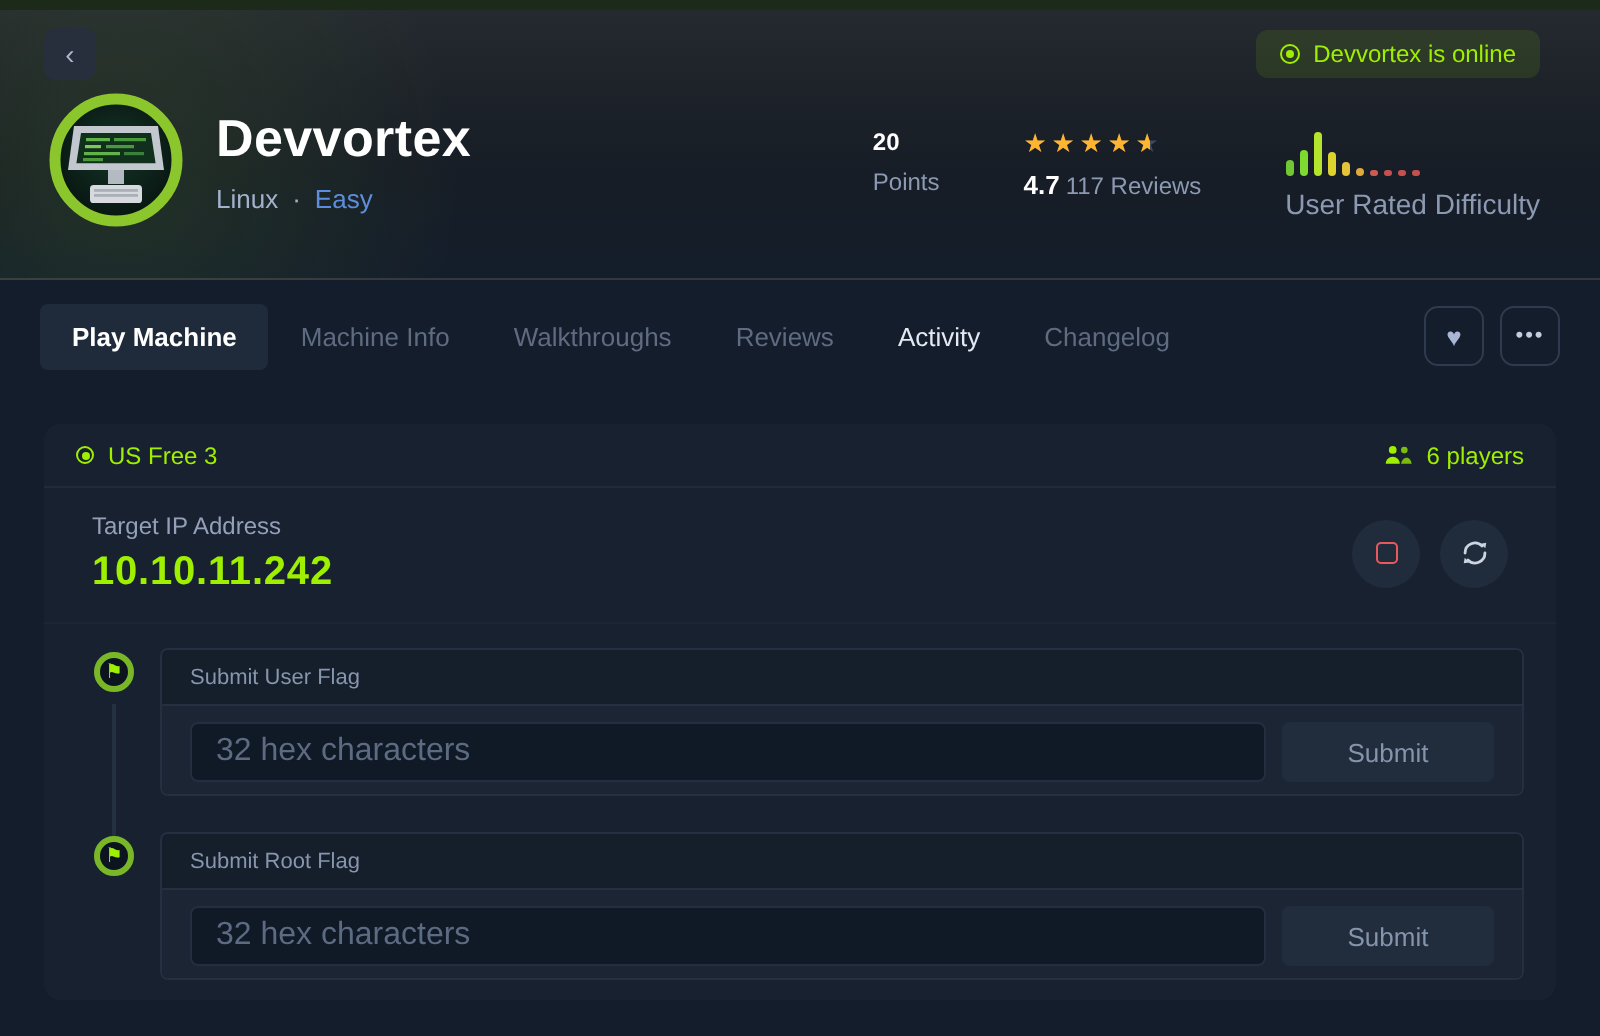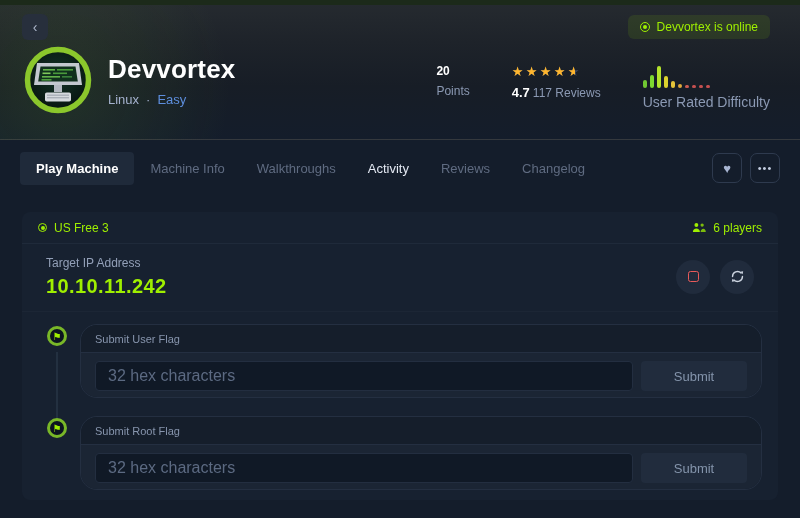--- a/index.html
+++ b/index.html
@@ -89,21 +89,21 @@
   .flags-area { position:relative; padding:12px 16px 10px 12px; }
   .connector { position:absolute; left:34px; top:40px; width:2px; height:66px; background:#233040; }
   .flag-row { display:flex; margin-bottom:18px; }
   .flag-row:last-child { margin-bottom:0; }
   .flag-iconcol { width:46px; flex:0 0 46px; display:flex; justify-content:center; align-items:flex-start; padding-top:2px; }
   .flag-badge {
     width:20px; height:20px; border:3px solid #79b728; border-radius:50%;
     background:#0c1420; color:#9fef00; font-size:10px;
     display:flex; align-items:center; justify-content:center;
   }
-  .flag-panel { flex:1; border:1px solid #242f41; border-radius:17px; overflow:hidden; height:74px; }
+  .flag-panel { flex:1; border:1px solid #242f41; border-radius:4px; overflow:hidden; height:74px; }
   .flag-panel-head { padding:7px 14px; height:28px; background:#151e2b; border-bottom:1px solid #242f41;
     font-size:11px; color:#8795ad; display:flex; align-items:center; }
   .flag-panel-body { padding:8px 14px; height:46px; background:#1b2534; display:flex; gap:8px; align-items:center; }
   .flag-input {
     flex:1; height:30px; background:#101926; border:1px solid #232e40; border-radius:4px;
     color:#c6cede; font-size:16px; padding:0 12px; font-family:"Liberation Sans", sans-serif; outline:none;
   }
   .flag-input::placeholder { color:#5c6a82; }
   .submit-btn {
     width:106px; height:30px; background:#212c3d; border:none; border-radius:4px;
@@ -191,22 +191,22 @@
         </div>
       <div class="stat-label" style="font-size:14px;">User Rated Difficulty</div>
     </div>
   </div>
 </div>
 
 <div class="tabbar">
   <div class="tab active">Play Machine</div>
   <div class="tab">Machine Info</div>
   <div class="tab">Walkthroughs</div>
+  <div class="tab">Reviews</div>
   <div class="tab bright">Activity</div>
-  <div class="tab">Reviews</div>
   <div class="tab">Changelog</div>
   <div class="tab-actions">
     <button class="icon-btn">
       <span>♥</span>
     </button>
     <button class="icon-btn">
       <span class="dots">•••</span>
     </button>
   </div>
 </div>

